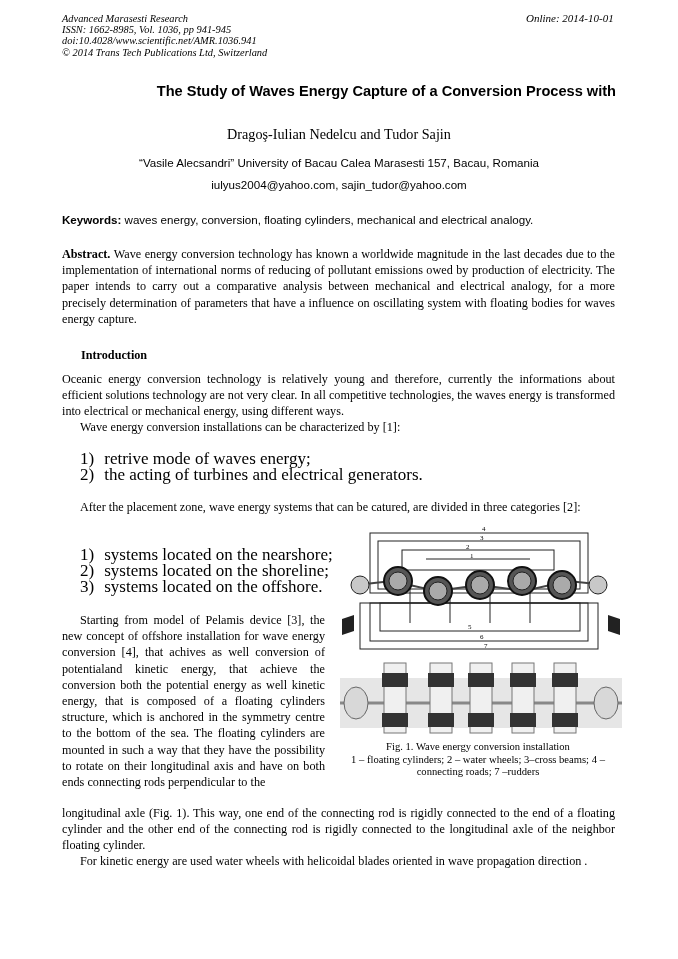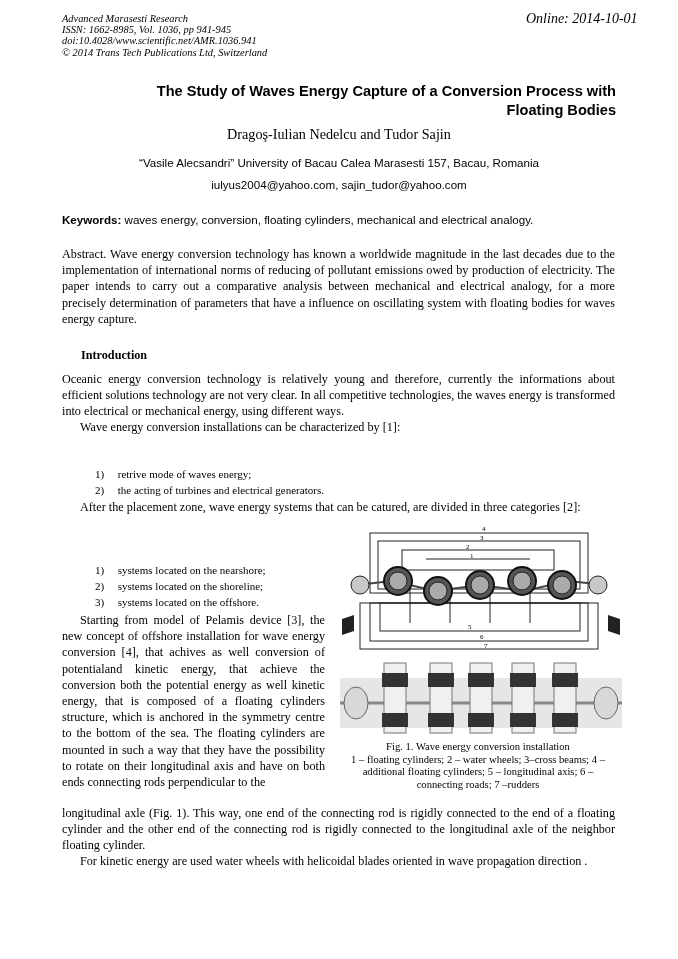--- a/index.html
+++ b/index.html
@@ -1,29 +1,29 @@
 <!DOCTYPE html>
 <html><head>
 <meta charset="utf-8">
 <style>
   html, body { margin: 0; padding: 0; background: #ffffff; }
   body { width: 678px; height: 959px; position: relative; overflow: hidden; color: #000; }
   .hdr { position: absolute; left: 62px; top: 13px; font-family: "Liberation Serif", serif; font-style: italic; font-size: 10.4px; line-height: 11.2px; }
-  .hdr-right { position: absolute; left: 526px; top: 13px; font-family: "Liberation Serif", serif; font-style: italic; font-size: 14px; line-height: 11.2px; }
+  .hdr-right { position: absolute; left: 526px; top: 13px; font-family: "Liberation Serif", serif; font-style: italic; font-size: 11px; line-height: 11.2px; }
   .title { position: absolute; left: 62px; width: 554px; top: 82px; text-align: right; font-family: "Liberation Sans", sans-serif; font-weight: bold; font-size: 14.6px; line-height: 19px; }
   .authors { position: absolute; left: 62px; width: 554px; top: 126px; text-align: center; font-family: Liberation Serif, serif; font-size: 14.2px; }
   .affil { position: absolute; left: 62px; width: 554px; top: 156px; text-align: center; font-family: "Liberation Sans", sans-serif; font-size: 11.6px; }
   .emails { position: absolute; left: 62px; width: 554px; top: 178px; text-align: center; font-family: Liberation Sans, sans-serif; font-size: 11.6px; }
   .keywords { position: absolute; left: 62px; width: 560px; top: 213px; font-family: "Liberation Sans", sans-serif; font-size: 11.6px; }
   .keywords b { font-weight: bold; }
   .para { position: absolute; left: 62px; width: 553px; font-family: "Liberation Serif", serif; font-size: 12.2px; line-height: 16.2px; text-align: justify; }
-  .para .label { font-weight: normal; margin-top: 35px; }
+  .para .label { font-weight: bold; margin-top: 35px; }
   .section { position: absolute; left: 62px; font-family: "Liberation Serif", serif; font-weight: bold; font-size: 12.2px; margin-left: 19px; }
   .indent { text-indent: 18px; }
-  .list { position: absolute; left: 62px; font-family: "Liberation Serif", serif; font-size: 11px; line-height: 16.2px; margin: 15px; padding: 0; list-style: none; }
+  .list { position: absolute; left: 62px; font-family: "Liberation Serif", serif; font-size: 17px; line-height: 16.2px; margin: 0; padding: 0; list-style: none; }
   .list li { padding-left: 0; }
   .list .num { display: inline-block; width: 20px; padding-left: 18px; }
   .col-left { position: absolute; left: 62px; width: 263px; font-family: "Liberation Serif", serif; font-size: 12.2px; line-height: 16.2px; text-align: justify; }
   .figure { position: absolute; left: 340px; top: 523px; width: 282px; height: 215px; }
   .caption { position: absolute; left: 333px; width: 290px; top: 741px; text-align: center; font-family: "Liberation Serif", serif; font-size: 10.6px; line-height: 12.6px; }
 </style>
 </head>
 <body>
 
 <div>
@@ -31,21 +31,20 @@
     <div>Advanced Marasesti Research</div>
     <div>ISSN: 1662-8985, Vol. 1036, pp 941-945</div>
     <div>doi:10.4028/www.scientific.net/AMR.1036.941</div>
     <div>© 2014 Trans Tech Publications Ltd, Switzerland</div>
   </div>
   <div class="hdr-right">Online: 2014-10-01</div>
 </div>
 
 <div class="title">
   <div>The Study of Waves Energy Capture of a Conversion Process with</div>
-  <div>Floating Bodies</div>
 </div>
 <div class="authors">Dragoş-Iulian Nedelcu and Tudor Sajin</div>
 <div class="affil">“Vasile Alecsandri” University of Bacau Calea Marasesti 157, Bacau, Romania</div>
 <div class="emails">iulyus2004@yahoo.com, sajin_tudor@yahoo.com</div>
 
 <div class="keywords">
   <b>Keywords:</b><span> waves energy, conversion, floating cylinders, mechanical and electrical analogy.</span>
 </div>
 
 <div class="para" style="top:246px;">
@@ -142,18 +141,17 @@
         <rect x="212" y="150" width="26" height="14" fill="#333"></rect>
         <rect x="212" y="190" width="26" height="14" fill="#333"></rect>
       </g>
     </g>
   </svg>
 </div>
 
 <div class="caption">
   <div>Fig. 1. Wave energy conversion installation</div>
   <div>1 – floating cylinders; 2 – water wheels; 3–cross beams; 4 –</div>
-  <div>additional floating cylinders; 5 – longitudinal axis; 6 –</div>
   <div>connecting roads; 7 –rudders</div>
 </div>
 
 <div class="para" style="top:805px;">longitudinal axle (Fig. 1). This way, one end of the connecting rod is rigidly connected to the end of a floating cylinder and the other end of the connecting rod is rigidly connected to the longitudinal axle of the neighbor floating cylinder.</div>
 <div class="para indent" style="top:853px;">For kinetic energy are used water wheels with helicoidal blades oriented in wave propagation direction .</div>
 
 </body></html>

